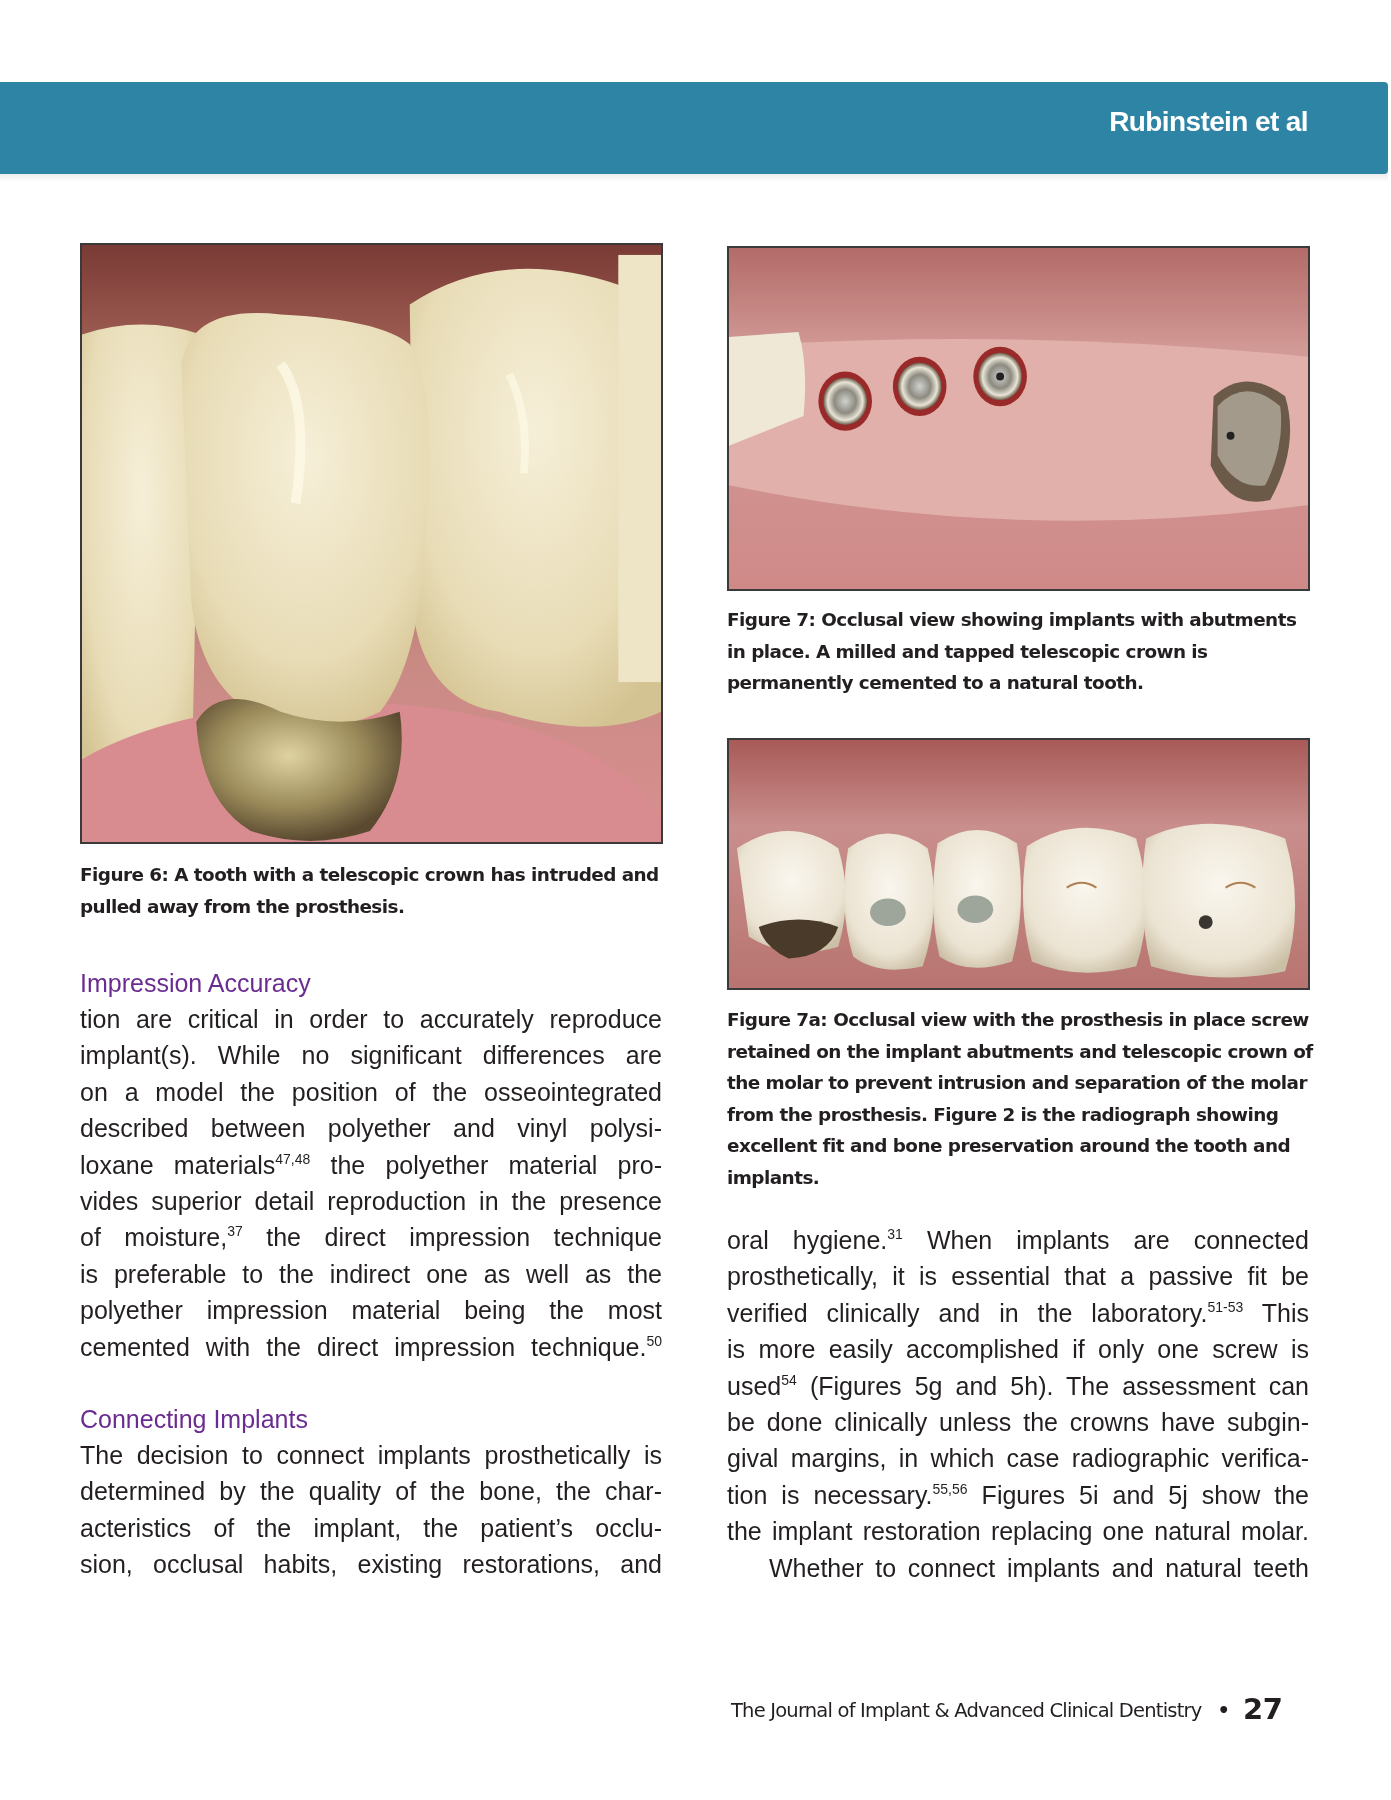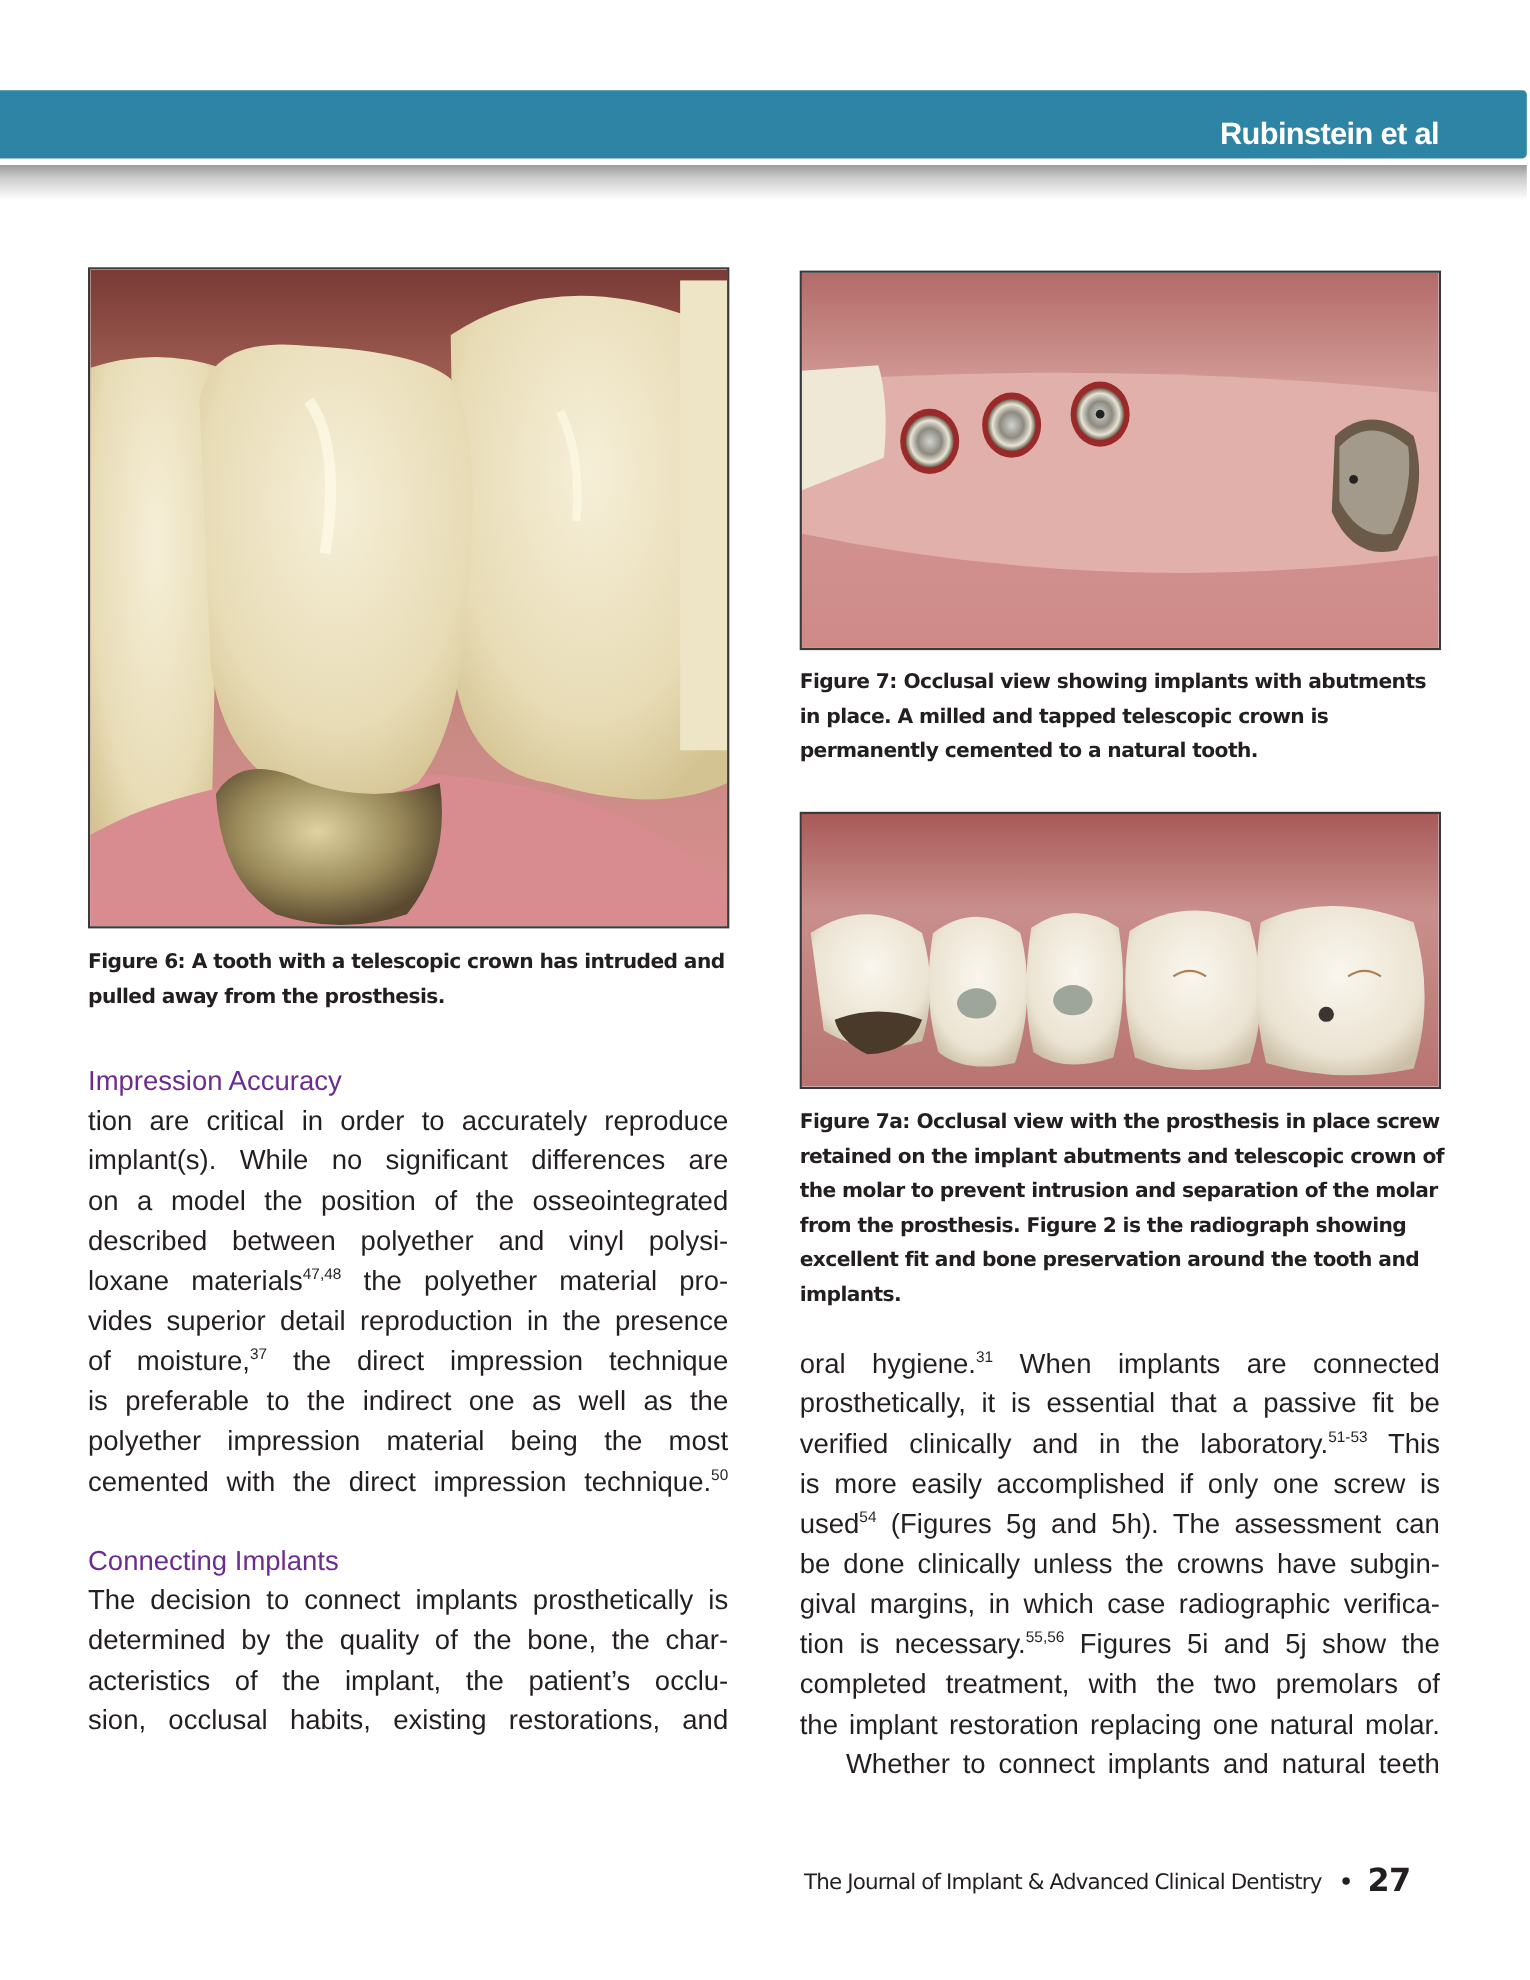--- a/index.html
+++ b/index.html
@@ -1,20 +1,20 @@
 <!DOCTYPE html>
 <html><head>
 <meta charset="utf-8">
 <style>
   html, body { margin: 0; padding: 0; background: #ffffff; }
   body { width: 1391px; height: 1800px; position: relative; overflow: hidden; font-family: "Liberation Sans", sans-serif; color: #231f20; }
 
   .header-shadow { position: absolute; left: 0; top: 150px; width: 1388px; height: 32px;
     background: linear-gradient(to bottom, #9b9b9b 0%, #cfcfcf 40%, #f4f4f4 85%, #ffffff 100%); }
-  .header-band { position: absolute; left: 0; top: 82px; width: 1388px; height: 62px; background: #2e84a5;
+  .header-band { position: absolute; left: 0; top: 82px; width: 1388px; height: 92px; background: #2e84a5;
     border-radius: 0 4px 4px 0; }
   .header-band .running-head { position: absolute; right: 80px; top: 24px; color: #ffffff; font-weight: bold;
     font-size: 28px; letter-spacing: -0.6px; font-family: "Liberation Sans", sans-serif; }
 
   .figure { position: absolute; border: 2px solid #3a3a3a; box-sizing: border-box; overflow: hidden; }
   .figure svg { display: block; width: 100%; height: 100%; }
 
   .caption { position: absolute; font-family: "DejaVu Sans", sans-serif; font-size: 18.4px; line-height: 31.5px;
     color: #231f20; letter-spacing: -0.55px; font-weight: bold; }
   .caption .fig-label { font-weight: bold; margin-right: 6px; }
@@ -163,20 +163,19 @@
 
 <div class="col" style="left:727px; top:1222px; width:582px;">
   <span class="line"><span>oral hygiene.</span><sup>31</sup><span>  When implants are connected</span></span>
   <span class="line">prosthetically, it is essential that a passive fit be</span>
   <span class="line"><span>verified clinically and in the laboratory.</span><sup>51-53</sup><span>  This</span></span>
   <span class="line">is more easily accomplished if only one screw is</span>
   <span class="line"><span>used</span><sup>54</sup><span>  (Figures 5g and 5h).  The assessment can</span></span>
   <span class="line">be done clinically unless the crowns have subgin-</span>
   <span class="line">gival margins, in which case radiographic verifica-</span>
   <span class="line"><span>tion is necessary.</span><sup>55,56</sup><span>  Figures 5i and 5j show the</span></span>
-  <span class="line">completed treatment, with the two premolars of</span>
   <span class="line">the implant restoration replacing one natural molar.</span>
   <span class="line indent">Whether to connect implants and natural teeth</span>
 </div>
 
 <div class="footer">
   <span>The Journal of Implant &amp; Advanced Clinical Dentistry</span><span class="bullet">•</span><span class="page-num">27</span>
 </div>
 
 </body></html>

